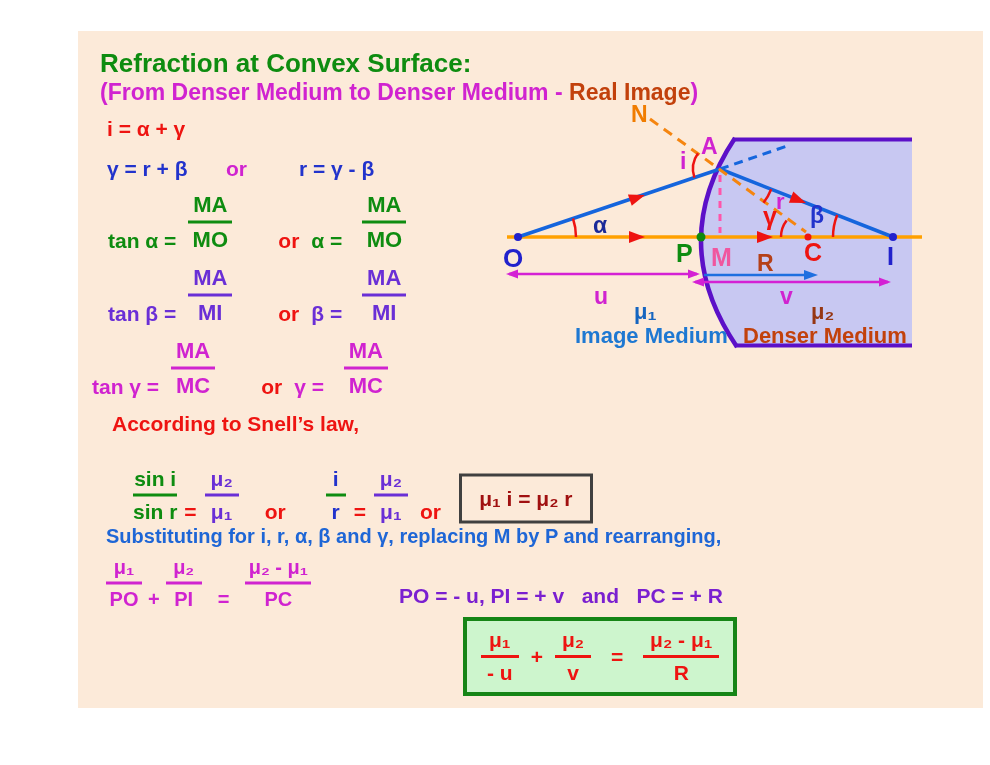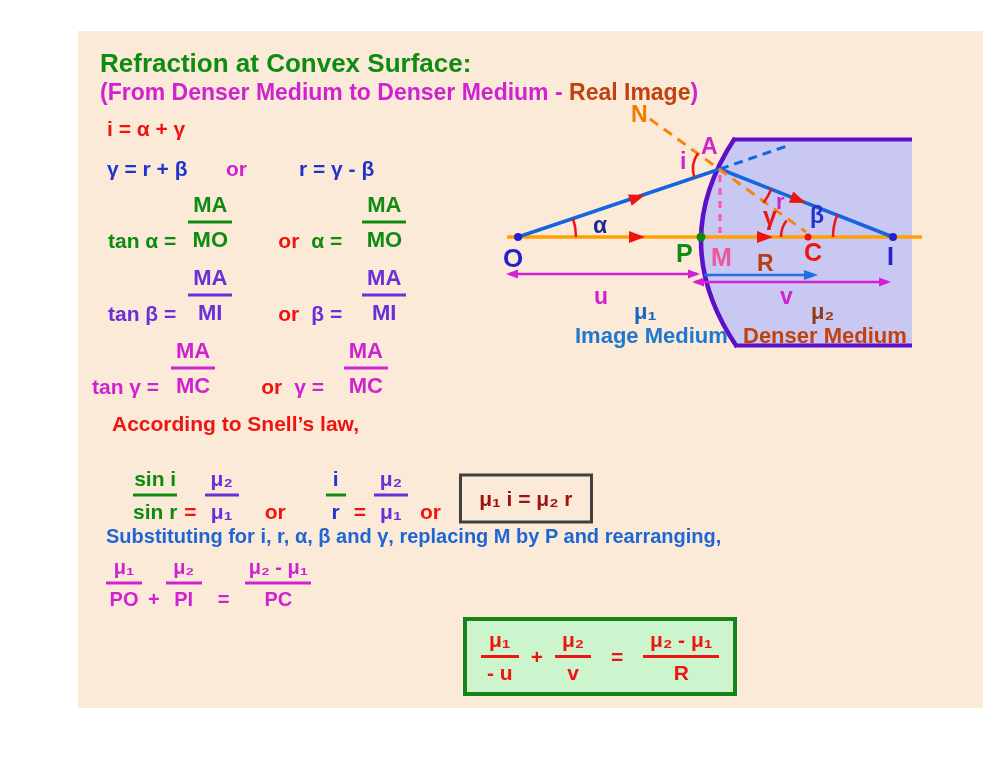--- a/index.html
+++ b/index.html
@@ -213,20 +213,21 @@
         <span class="bar bar-magenta"></span>
         <span>PI</span>
       </span>
     <span style="margin-left:16px">=</span>
     <span class="frac" style="margin-left:16px;min-width:66px">
         <span>μ₂ - μ₁</span>
         <span class="bar bar-magenta"></span>
         <span>PC</span>
       </span>
   </div>
+  <div class="abs f21 c-violet" style="left:399px;top:585px">PO = - u, PI = + v   and   PC = + R</div>
 
   <div class="final-box c-red">
     <span class="frac" style="min-width:38px">
         <span>μ₁</span>
         <span class="bar bar-red"></span>
         <span>- u</span>
       </span>
     <span>+</span>
     <span class="frac" style="min-width:36px">
         <span>μ₂</span>

